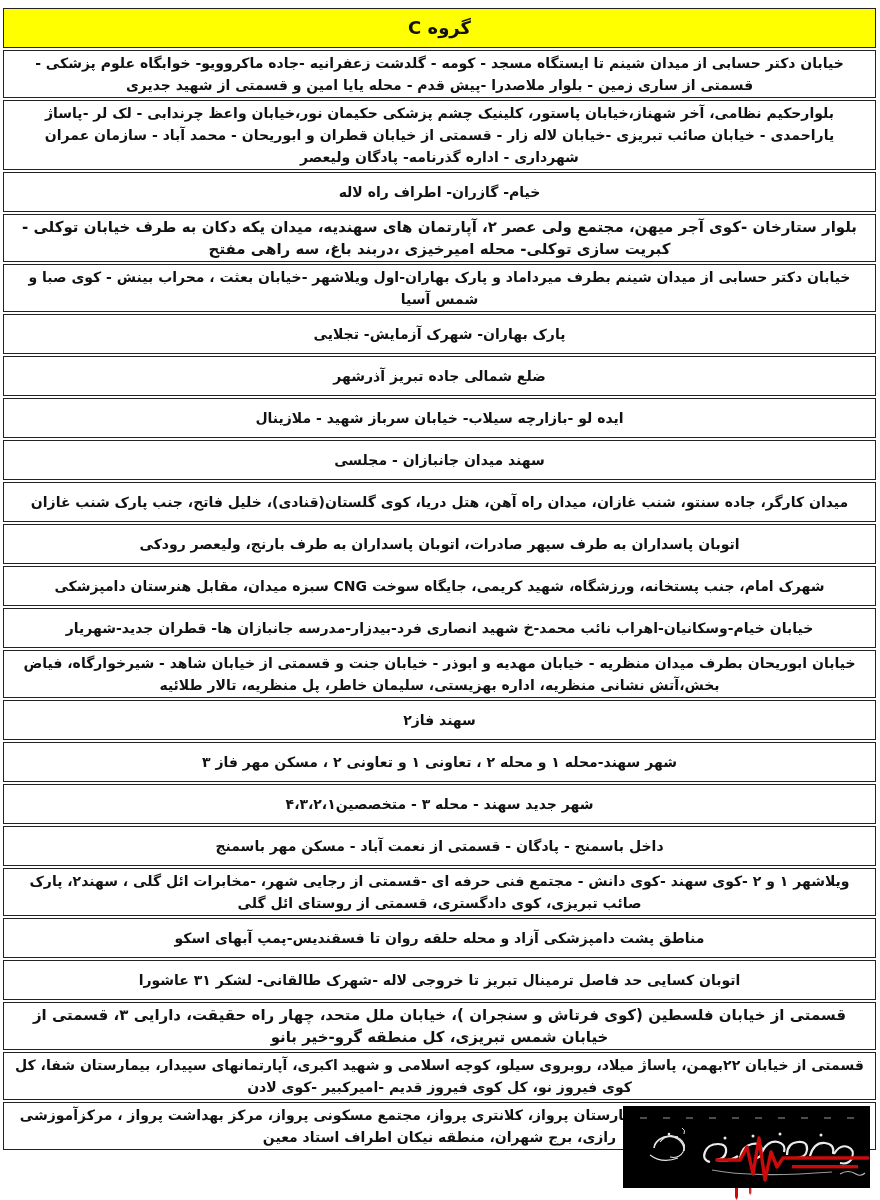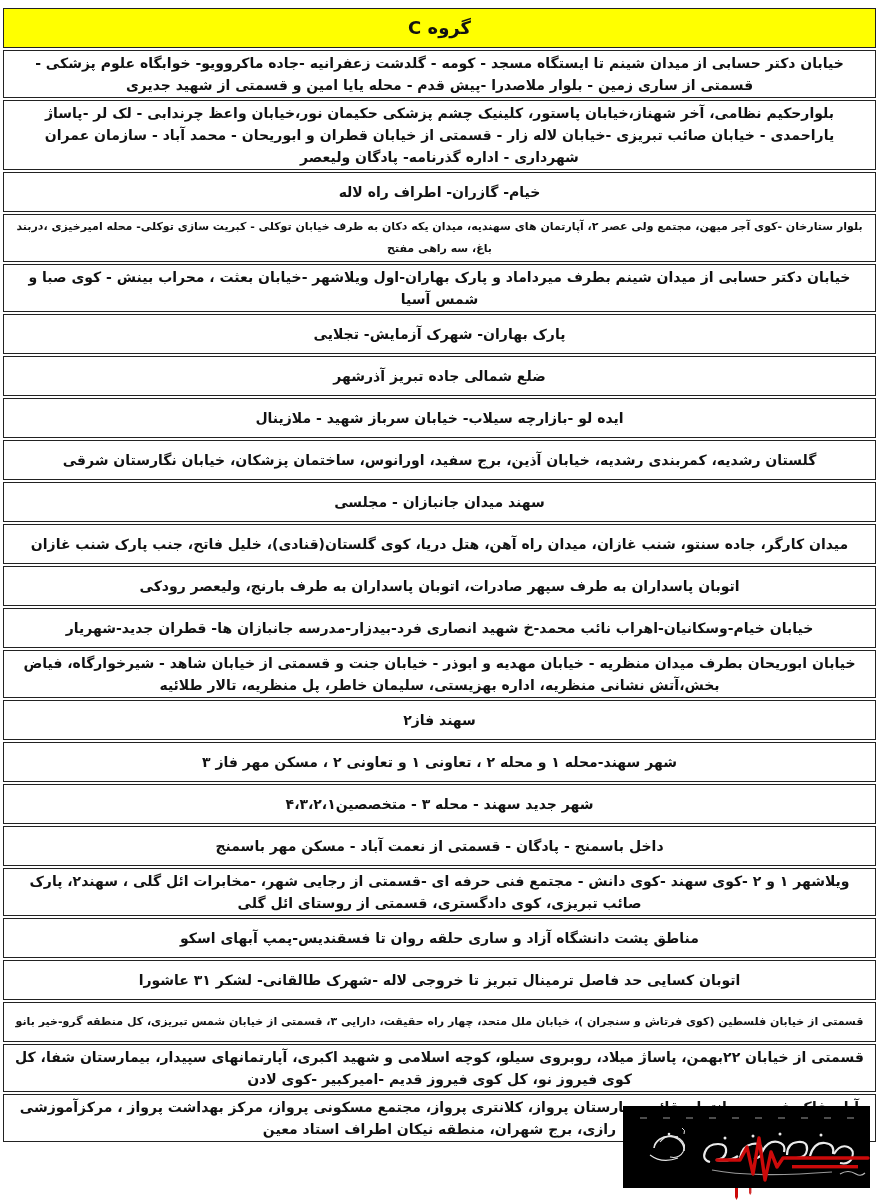--- a/index.html
+++ b/index.html
@@ -20,21 +20,21 @@
     text-align:center;
     padding:1px 10px;
     font-size:14px;font-weight:bold;color:#121212;
     line-height:22px;
   }
   .cell.header{
     background:#ffff00;
     min-height:36px;
     font-size:18px;
   }
-  .cell.xl{ font-size:11px; letter-spacing:-0.1px; }
+  .cell.xl{ font-size:15px; letter-spacing:-0.1px; }
   .watermark{
     position:absolute;
     left:622px;top:1100px;
     width:250px;height:100px;
     z-index:5;
     pointer-events:none;
   }
 </style>
 </head>
 <body>
@@ -42,32 +42,32 @@
 <div class="sheet">
   <div class="cell header">گروه C</div>
   <div class="cell">خیابان دکتر حسابی از میدان شینم تا ایستگاه مسجد - کومه - گلدشت زعفرانیه -جاده ماکروویو- خوابگاه علوم پزشکی - قسمتی از ساری زمین - بلوار ملاصدرا -پیش قدم - محله یایا امین و قسمتی از شهید جدیری</div>
   <div class="cell">بلوارحکیم نظامی، آخر شهناز،خیابان پاستور، کلینیک چشم پزشکی حکیمان نور،خیابان واعظ چرندابی - لک لر -پاساژ یاراحمدی - خیابان صائب تبریزی -خیابان لاله زار - قسمتی از خیابان قطران و ابوریحان - محمد آباد - سازمان عمران شهرداری - اداره گذرنامه- پادگان ولیعصر</div>
   <div class="cell">خیام- گازران- اطراف راه لاله</div>
   <div class="cell xl">بلوار ستارخان -کوی آجر میهن، مجتمع ولی عصر ۲، آپارتمان های سهندیه، میدان یکه دکان به طرف خیابان توکلی - کبریت سازی توکلی- محله امیرخیزی ،دربند باغ، سه راهی مفتح</div>
   <div class="cell">خیابان دکتر حسابی از میدان شینم بطرف میرداماد و پارک بهاران-اول ویلاشهر -خیابان بعثت ، محراب بینش - کوی صبا و شمس آسیا</div>
   <div class="cell">پارک بهاران- شهرک آزمایش- تجلایی</div>
   <div class="cell">ضلع شمالی جاده تبریز آذرشهر</div>
   <div class="cell">ایده لو -بازارچه سیلاب- خیابان سرباز شهید - ملازینال</div>
-  <div class="cell">گلستان رشدیه، کمربندی رشدیه، خیابان آذین، برج سفید، اورانوس، ساختمان پزشکان، خیابان نگارستان شرقی</div>
   <div class="cell">سهند میدان جانبازان - مجلسی</div>
   <div class="cell">میدان کارگر، جاده سنتو، شنب غازان، میدان راه آهن، هتل دریا، کوی گلستان(قنادی)، خلیل فاتح، جنب پارک شنب غازان</div>
   <div class="cell">اتوبان پاسداران به طرف سپهر صادرات، اتوبان پاسداران به طرف بارنج، ولیعصر رودکی</div>
+  <div class="cell">شهرک امام، جنب پستخانه، ورزشگاه، شهید کریمی، جایگاه سوخت CNG سبزه میدان، مقابل هنرستان دامپزشکی</div>
   <div class="cell">خیابان خیام-وسکانیان-اهراب نائب محمد-خ شهید انصاری فرد-بیدزار-مدرسه جانبازان ها- قطران جدید-شهریار</div>
   <div class="cell">خیابان ابوریحان بطرف میدان منظریه - خیابان مهدیه و ابوذر - خیابان جنت و قسمتی از خیابان شاهد - شیرخوارگاه، فیاض بخش،آتش نشانی منظریه، اداره بهزیستی، سلیمان خاطر، پل منظریه، تالار طلائیه</div>
   <div class="cell">سهند فاز۲</div>
   <div class="cell">شهر سهند-محله ۱ و محله ۲ ، تعاونی ۱ و تعاونی ۲ ، مسکن مهر فاز ۳</div>
   <div class="cell">شهر جدید سهند - محله ۳ - متخصصین۴،۳،۲،۱</div>
   <div class="cell">داخل باسمنج - پادگان - قسمتی از نعمت آباد - مسکن مهر باسمنج</div>
   <div class="cell">ویلاشهر ۱ و ۲ -کوی سهند -کوی دانش - مجتمع فنی حرفه ای -قسمتی از رجایی شهر، -مخابرات ائل گلی ، سهند۲، پارک صائب تبریزی، کوی دادگستری، قسمتی از روستای ائل گلی</div>
-  <div class="cell">مناطق پشت دانشگاه آزاد و ساری حلقه روان تا فسقندیس-پمپ آبهای اسکو</div>
+  <div class="cell">مناطق پشت دامپزشکی آزاد و محله حلقه روان تا فسقندیس-پمپ آبهای اسکو</div>
   <div class="cell">اتوبان کسایی حد فاصل ترمینال تبریز تا خروجی لاله -شهرک طالقانی- لشکر ۳۱ عاشورا</div>
   <div class="cell xl">قسمتی از خیابان فلسطین (کوی فرتاش و سنجران )، خیابان ملل متحد، چهار راه حقیقت، دارایی ۳، قسمتی از خیابان شمس تبریزی، کل منطقه گرو-خیر بانو</div>
   <div class="cell">قسمتی از خیابان ۲۲بهمن، پاساژ میلاد، روبروی سیلو، کوچه اسلامی و شهید اکبری، آپارتمانهای سپیدار، بیمارستان شفا، کل کوی فیروز نو، کل کوی فیروز قدیم -امیرکبیر -کوی لادن</div>
   <div class="cell">آباد، فلکه فردوس، انتهای قائم، بهارستان پرواز، کلانتری پرواز، مجتمع مسکونی پرواز، مرکز بهداشت پرواز ، مرکزآموزشی رازی، برج شهران، منطقه نیکان اطراف استاد معین</div>
 </div>
 
 <div class="watermark">
   <svg width="250" height="100" viewBox="0 0 250 100" xmlns="http://www.w3.org/2000/svg">
     <rect x="1" y="6" width="247" height="82" fill="#000000"></rect>
 

